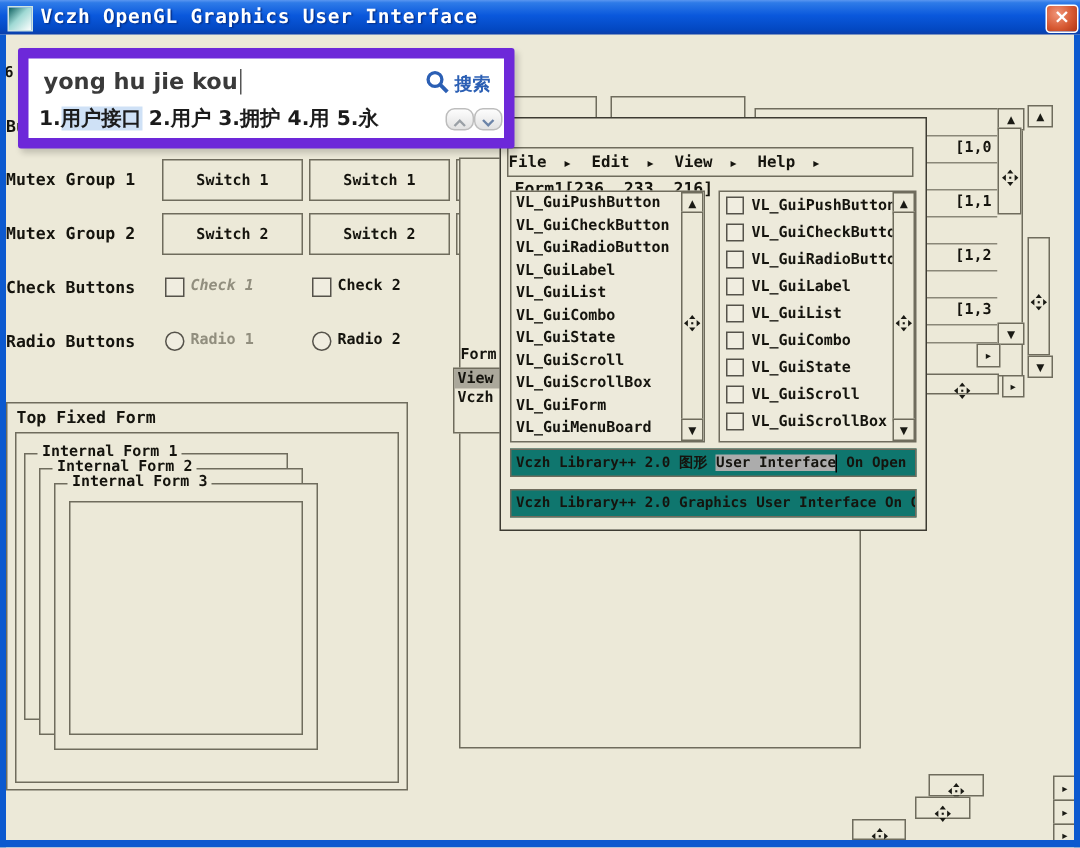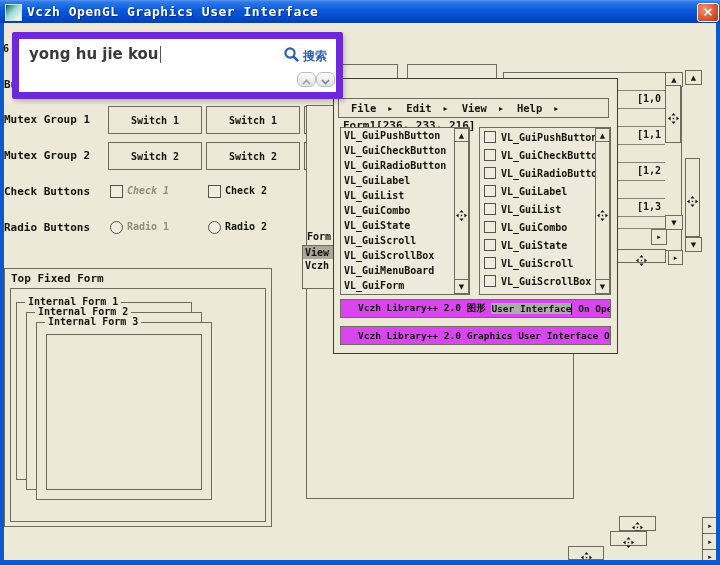--- a/index.html
+++ b/index.html
@@ -27,33 +27,33 @@
   .dis{color:#918e7e}
   .chk{width:11px;height:11px;border:1px solid #55524a;background:#f0ede0}
   .rad{width:11px;height:11px;border:1px solid #55524a;background:#f0ede0;border-radius:50%}
   
   .sbtn{border:1px solid #6f6c5d;background:#ECE9D8;display:flex;align-items:center;justify-content:center;
         font-size:7px;color:#1a1a14;font-family:"DejaVu Sans",sans-serif}
   .thumb{border:1px solid #6f6c5d;background:#ECE9D8;display:flex;align-items:center;justify-content:center}
   .mv{width:11px;height:11px;display:block}
   
   .form1{left:333px;top:78px;width:283px;height:274px;background:#ECE9D8;border:1px solid #3d3b32;z-index:5}
-  .menubar{left:4px;top:19px;width:271px;height:20px;border:1px solid #6f6c5d;display:flex;align-items:center;padding-left:12px;box-sizing:border-box}
+  .menubar{left:4px;top:19px;width:271px;height:20px;border:1px solid #6f6c5d;display:flex;align-items:center;padding-left:0;box-sizing:border-box}
   .mi{font-size:10.5px;margin-right:12px}
   .ma{font-size:8px;margin-right:14px;font-family:"DejaVu Sans",sans-serif}
   .listbox{border:1px solid #6f6c5d;background:#EDEADB;overflow:hidden}
   .li{height:15px;line-height:15px;font-size:10px;padding-left:3px;white-space:nowrap;overflow:hidden;width:110px}
   .cli{height:18px;display:flex;align-items:center;font-size:10px;white-space:nowrap;overflow:hidden}
   .cbx{width:10px;height:10px;border:1px solid #55524a;background:#f0ede0;margin:0 5px 0 4px;flex:0 0 auto}
   .vsb{position:absolute;right:0;top:0;width:15px;height:100%}
   .vsb .up{position:absolute;top:0;left:0;right:0;height:13px}
   .vsb .dn{position:absolute;bottom:0;left:0;right:0;height:13px}
   .vsb .th{position:absolute;top:13px;bottom:13px;left:0;right:0}
-  .tbox{border:1px solid #6f6c5d;background:#d946ef;display:flex;align-items:center;overflow:hidden;
-        font-size:9.5px;padding-left:17px;box-sizing:border-box;white-space:pre}
+  .tbox{border:1px solid #6f6c5d;background:#0f766e;display:flex;align-items:center;overflow:hidden;
+        font-size:9.5px;padding-left:3px;box-sizing:border-box;white-space:pre}
   .selgray{background:#ACACAC}
   .caret{width:1px;height:12px;background:#000;flex:0 0 auto}
   
   .ifset{position:absolute;width:174px;height:176px;border:1px solid #6f6c5d;background:#ECE9D8}
   .iflegend{position:absolute;top:-7px;left:8px;background:#ECE9D8;padding:0 3px;font-size:10px;white-space:nowrap}
   .ifbody{position:absolute;left:9px;top:11px;right:9px;bottom:9px;border:1px solid #6f6c5d}
   
   .grow{height:17px;border-bottom:1px solid #8a8778;font-size:10px;text-align:right;padding-right:4px;line-height:16px}
   
   .ime{left:12px;top:32px;width:317px;height:53px;background:#fff;border:7px solid #6d28d9;border-radius:2px;
@@ -255,22 +255,22 @@
   <div class="abs listbox" style="left:6px;top:48px;width:128px;height:166px;">
     <div class="li">VL_GuiPushButton</div>
     <div class="li">VL_GuiCheckButton</div>
     <div class="li">VL_GuiRadioButton</div>
     <div class="li">VL_GuiLabel</div>
     <div class="li">VL_GuiList</div>
     <div class="li">VL_GuiCombo</div>
     <div class="li">VL_GuiState</div>
     <div class="li">VL_GuiScroll</div>
     <div class="li">VL_GuiScrollBox</div>
+    <div class="li">VL_GuiForm</div>
     <div class="li">VL_GuiMenuBoard</div>
-    <div class="li">VL_GuiForm</div>
     <div class="vsb">
       <div class="sbtn up">
           <span>▲</span>
         </div>
       <div class="thumb th">
           <span class="mv"><svg width="11" height="11" viewBox="0 0 11 11">
               <g fill="#1a1a14">
                 <polygon points="5.5,0 3.4,2.6 7.6,2.6"></polygon>
                 <polygon points="5.5,11 3.4,8.4 7.6,8.4"></polygon>
                 <polygon points="0,5.5 2.6,3.4 2.6,7.6"></polygon>
@@ -350,20 +350,27 @@
 <div class="abs ime">
   <div class="imetext">
       <span>yong hu jie kou</span>
       <span class="imecaret"></span>
     </div>
   <span class="abs" style="left:264px;top:7px;width:17px;height:17px;"><span class="sg"><svg width="17" height="17" viewBox="0 0 17 17">
           <circle cx="7" cy="7" r="4.6" fill="none" stroke="#2B5FB4" stroke-width="2.2"></circle>
           <line x1="10.6" y1="10.6" x2="15.2" y2="15.2" stroke="#2B5FB4" stroke-width="2.6"></line>
         </svg></span></span>
   <span class="searchlbl">搜索</span>
+  <div class="cands">
+    <span><span>1.</span><span class="hl">用户接口</span></span>
+    <span><span> 2.</span><span>用户</span></span>
+    <span><span> 3.</span><span>拥护</span></span>
+    <span><span> 4.</span><span>用</span></span>
+    <span><span> 5.</span><span>永</span></span>
+  </div>
   <span class="cbtn" style="left:278px;top:33px;">
       <span class="cu"><svg width="9" height="6" viewBox="0 0 9 6">
           <polyline points="1,5 4.5,1.5 8,5" fill="none" stroke="#9aa0a6" stroke-width="1.6"></polyline>
         </svg></span>
     </span>
   <span class="cbtn" style="left:297px;top:33px;">
       <span class="cd"><svg width="9" height="6" viewBox="0 0 9 6">
           <polyline points="1,1 4.5,4.5 8,1" fill="none" stroke="#6c84a8" stroke-width="1.6"></polyline>
         </svg></span>
     </span>

